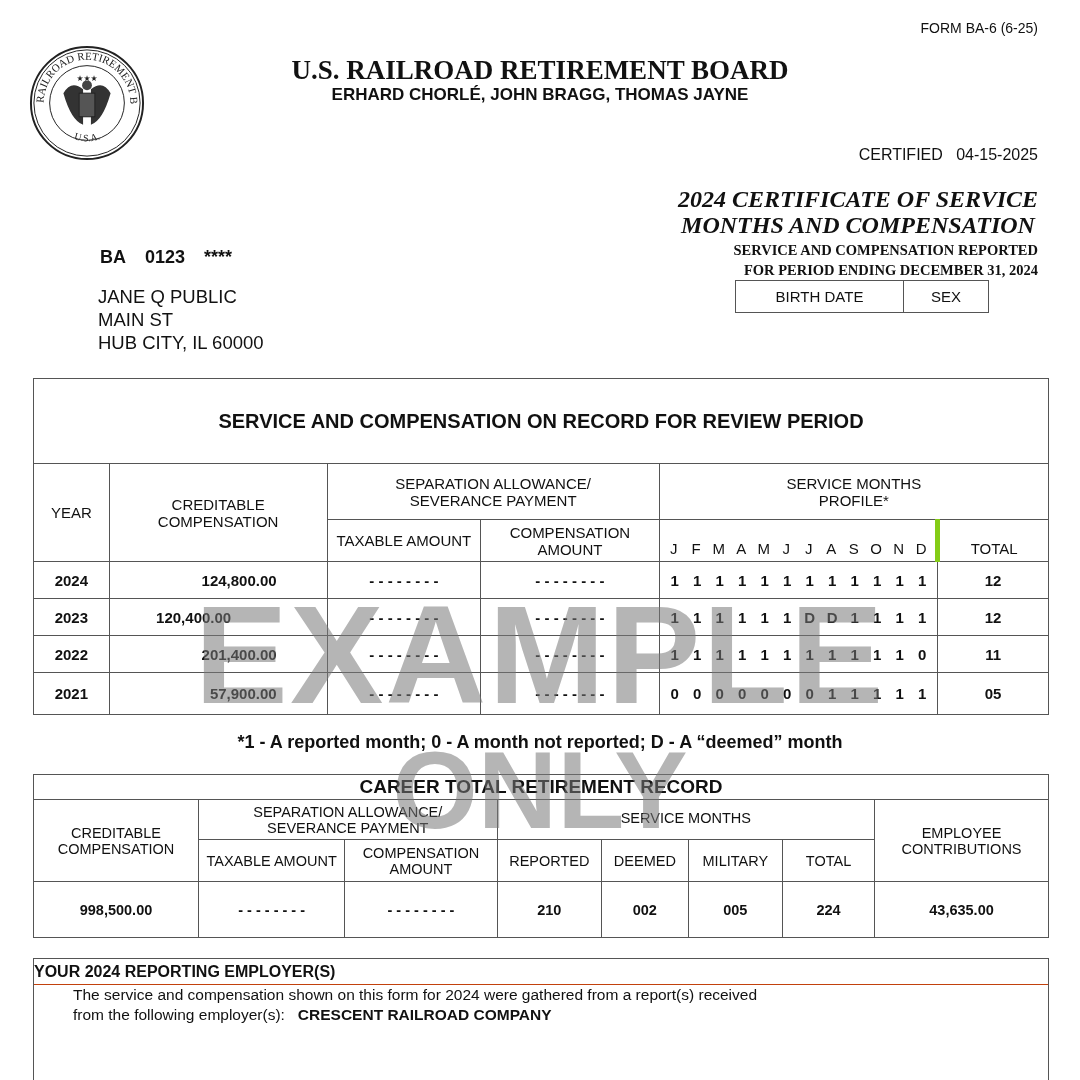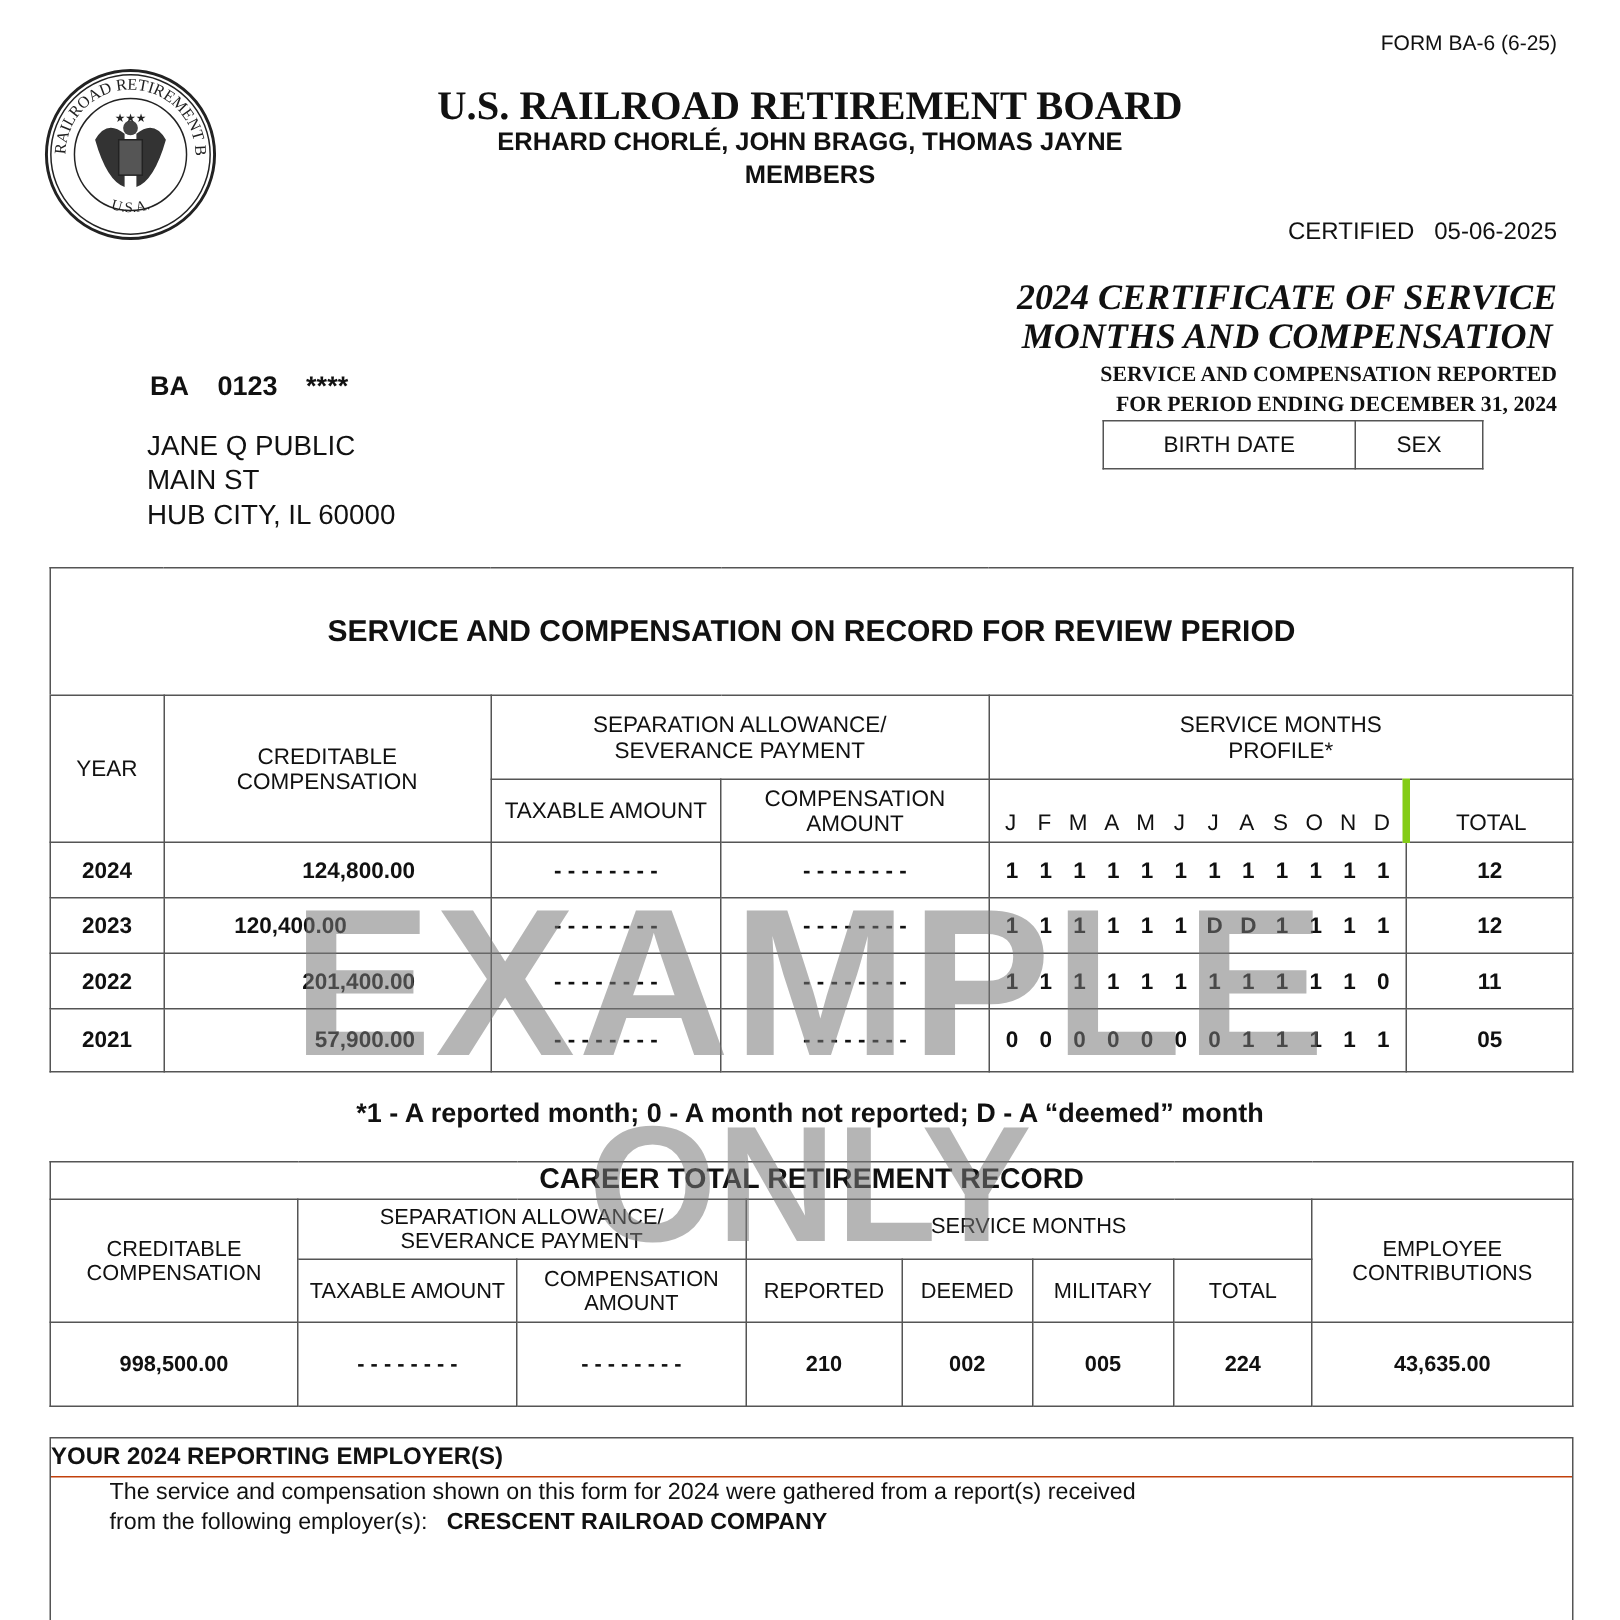--- a/index.html
+++ b/index.html
@@ -50,26 +50,25 @@
   <text font-size="10" font-family="Liberation Serif, serif" fill="#222" text-anchor="middle"><textPath href="#arcBot" startOffset="50%">U.S.A.</textPath></text>
   <path d="M36 50 Q44 36 56 46 L56 82 Q44 78 36 50Z M84 50 Q76 36 64 46 L64 82 Q76 78 84 50Z" fill="#333"></path>
   <rect x="52" y="50" width="16" height="24" fill="#555" stroke="#222"></rect>
   <circle cx="60" cy="42" r="5" fill="#444"></circle>
   <text x="60" y="38" text-anchor="middle" font-size="8" fill="#222">★★★</text>
 </svg>
 
 <div class="abs agency">
   <div class="t1">U.S. RAILROAD RETIREMENT BOARD</div>
   <div class="t2">ERHARD CHORLÉ, JOHN BRAGG, THOMAS JAYNE</div>
-  <div class="t3">MEMBERS</div>
 </div>
 
 <div class="abs certified">
   <span>CERTIFIED</span>&nbsp;&nbsp;
-  <span>05-06-2025</span>
+  <span>04-15-2025</span>
 </div>
 
 <div class="abs cert-title">
   <div>2024 CERTIFICATE OF SERVICE</div>
   <div>MONTHS AND COMPENSATION</div>
 </div>
 <div class="abs cert-sub">
   <div>SERVICE AND COMPENSATION REPORTED</div>
   <div>FOR PERIOD ENDING DECEMBER 31, 2024</div>
 </div>

